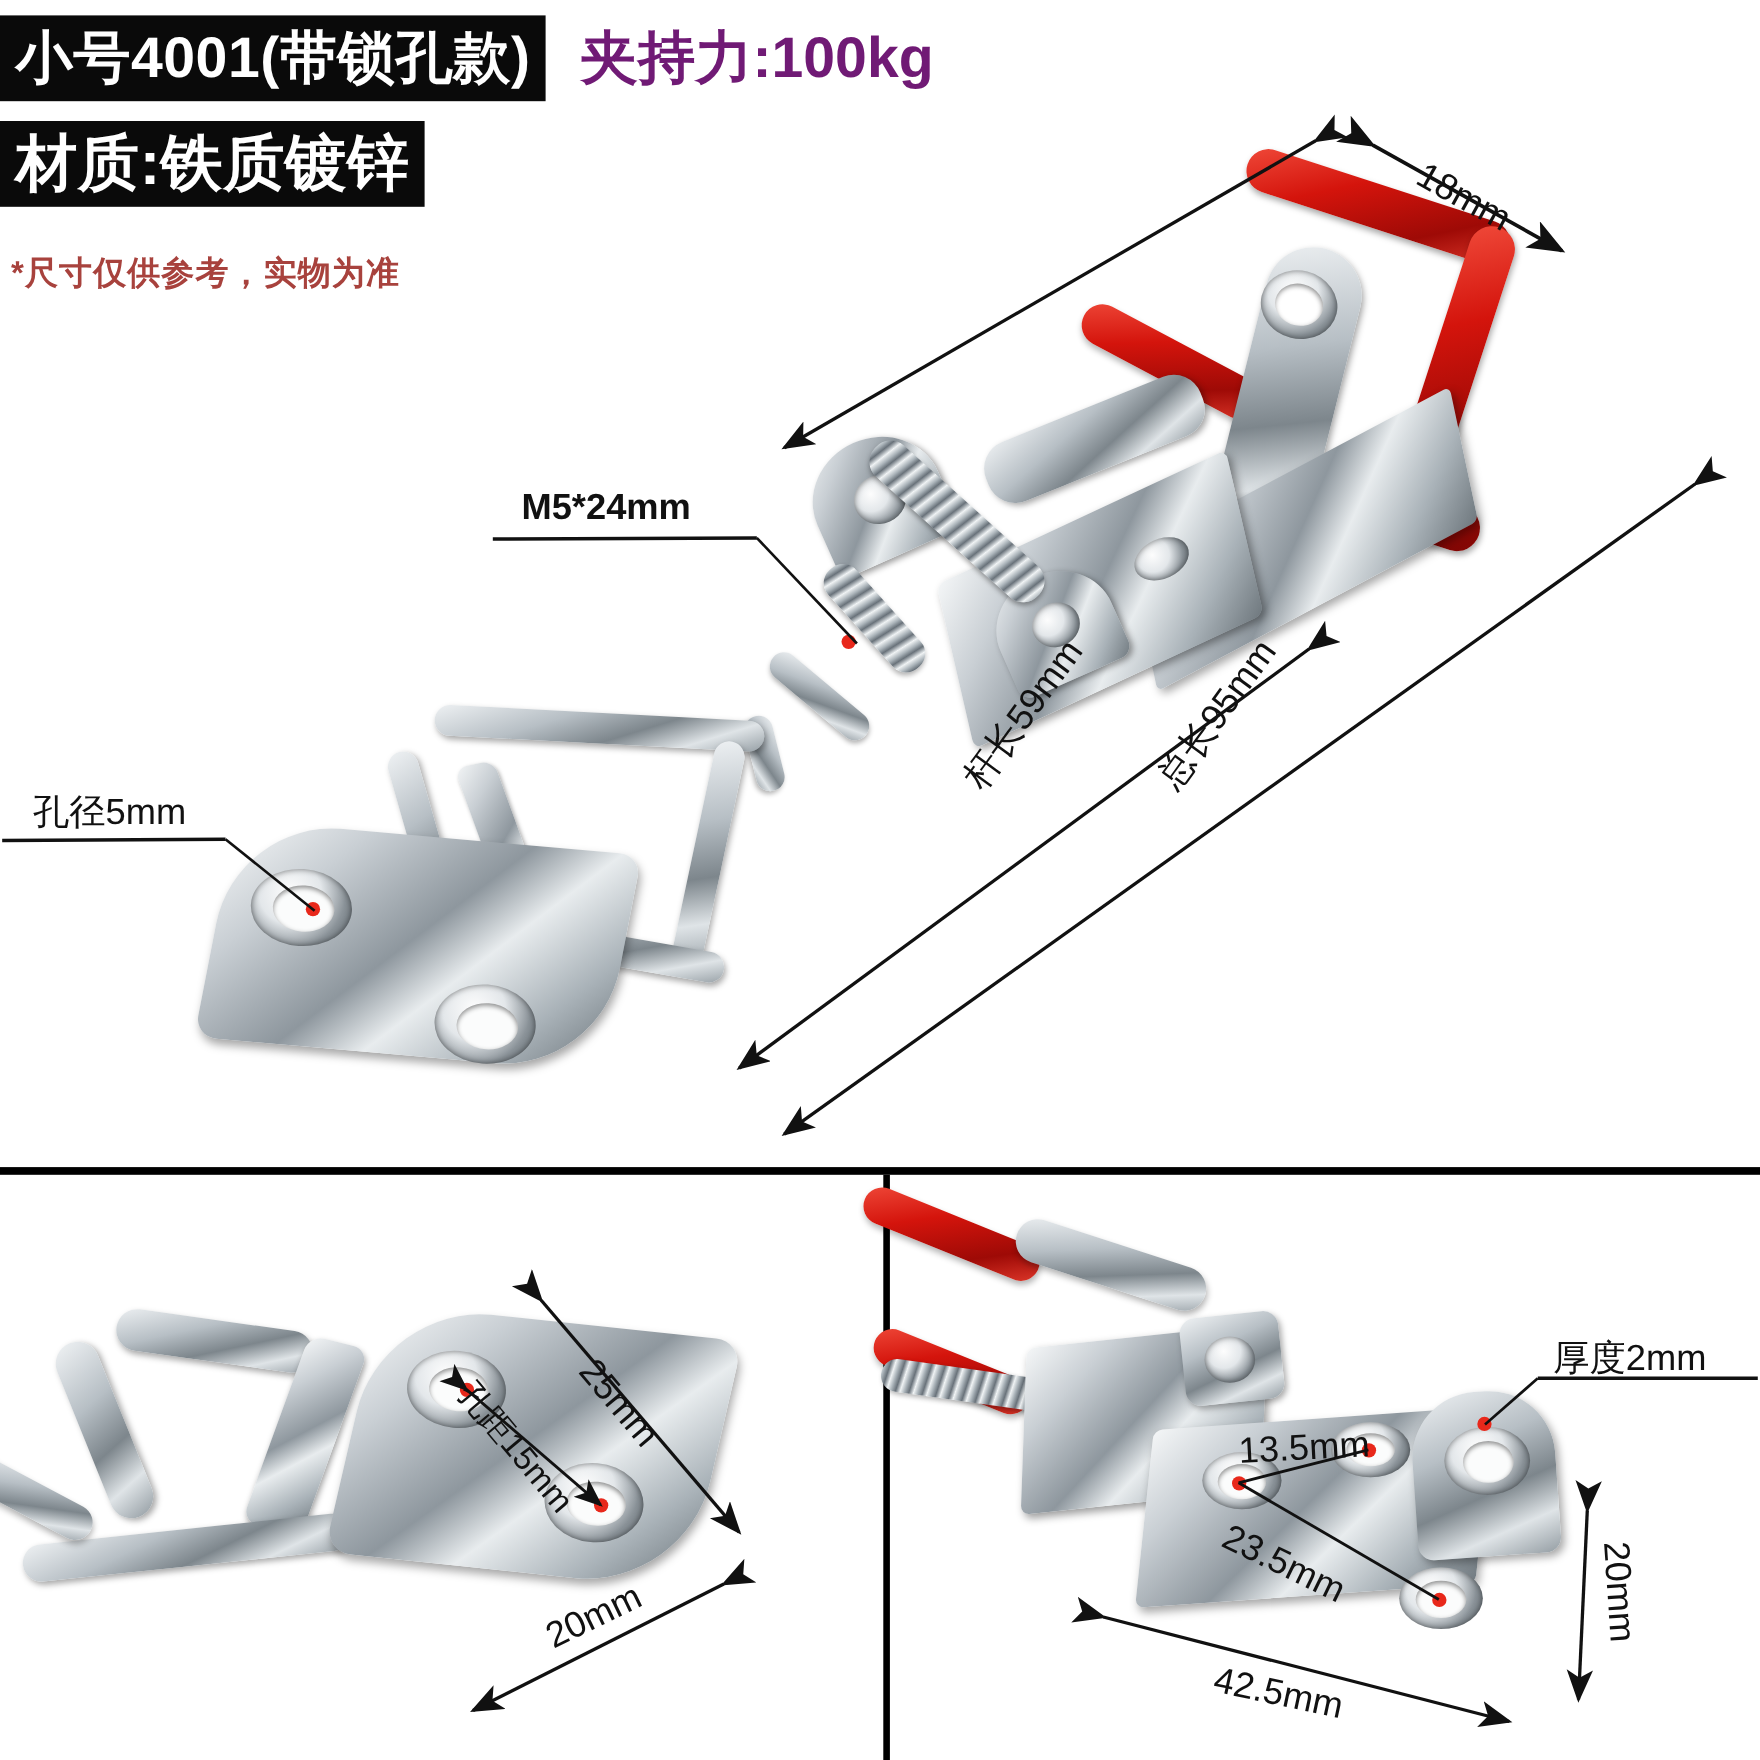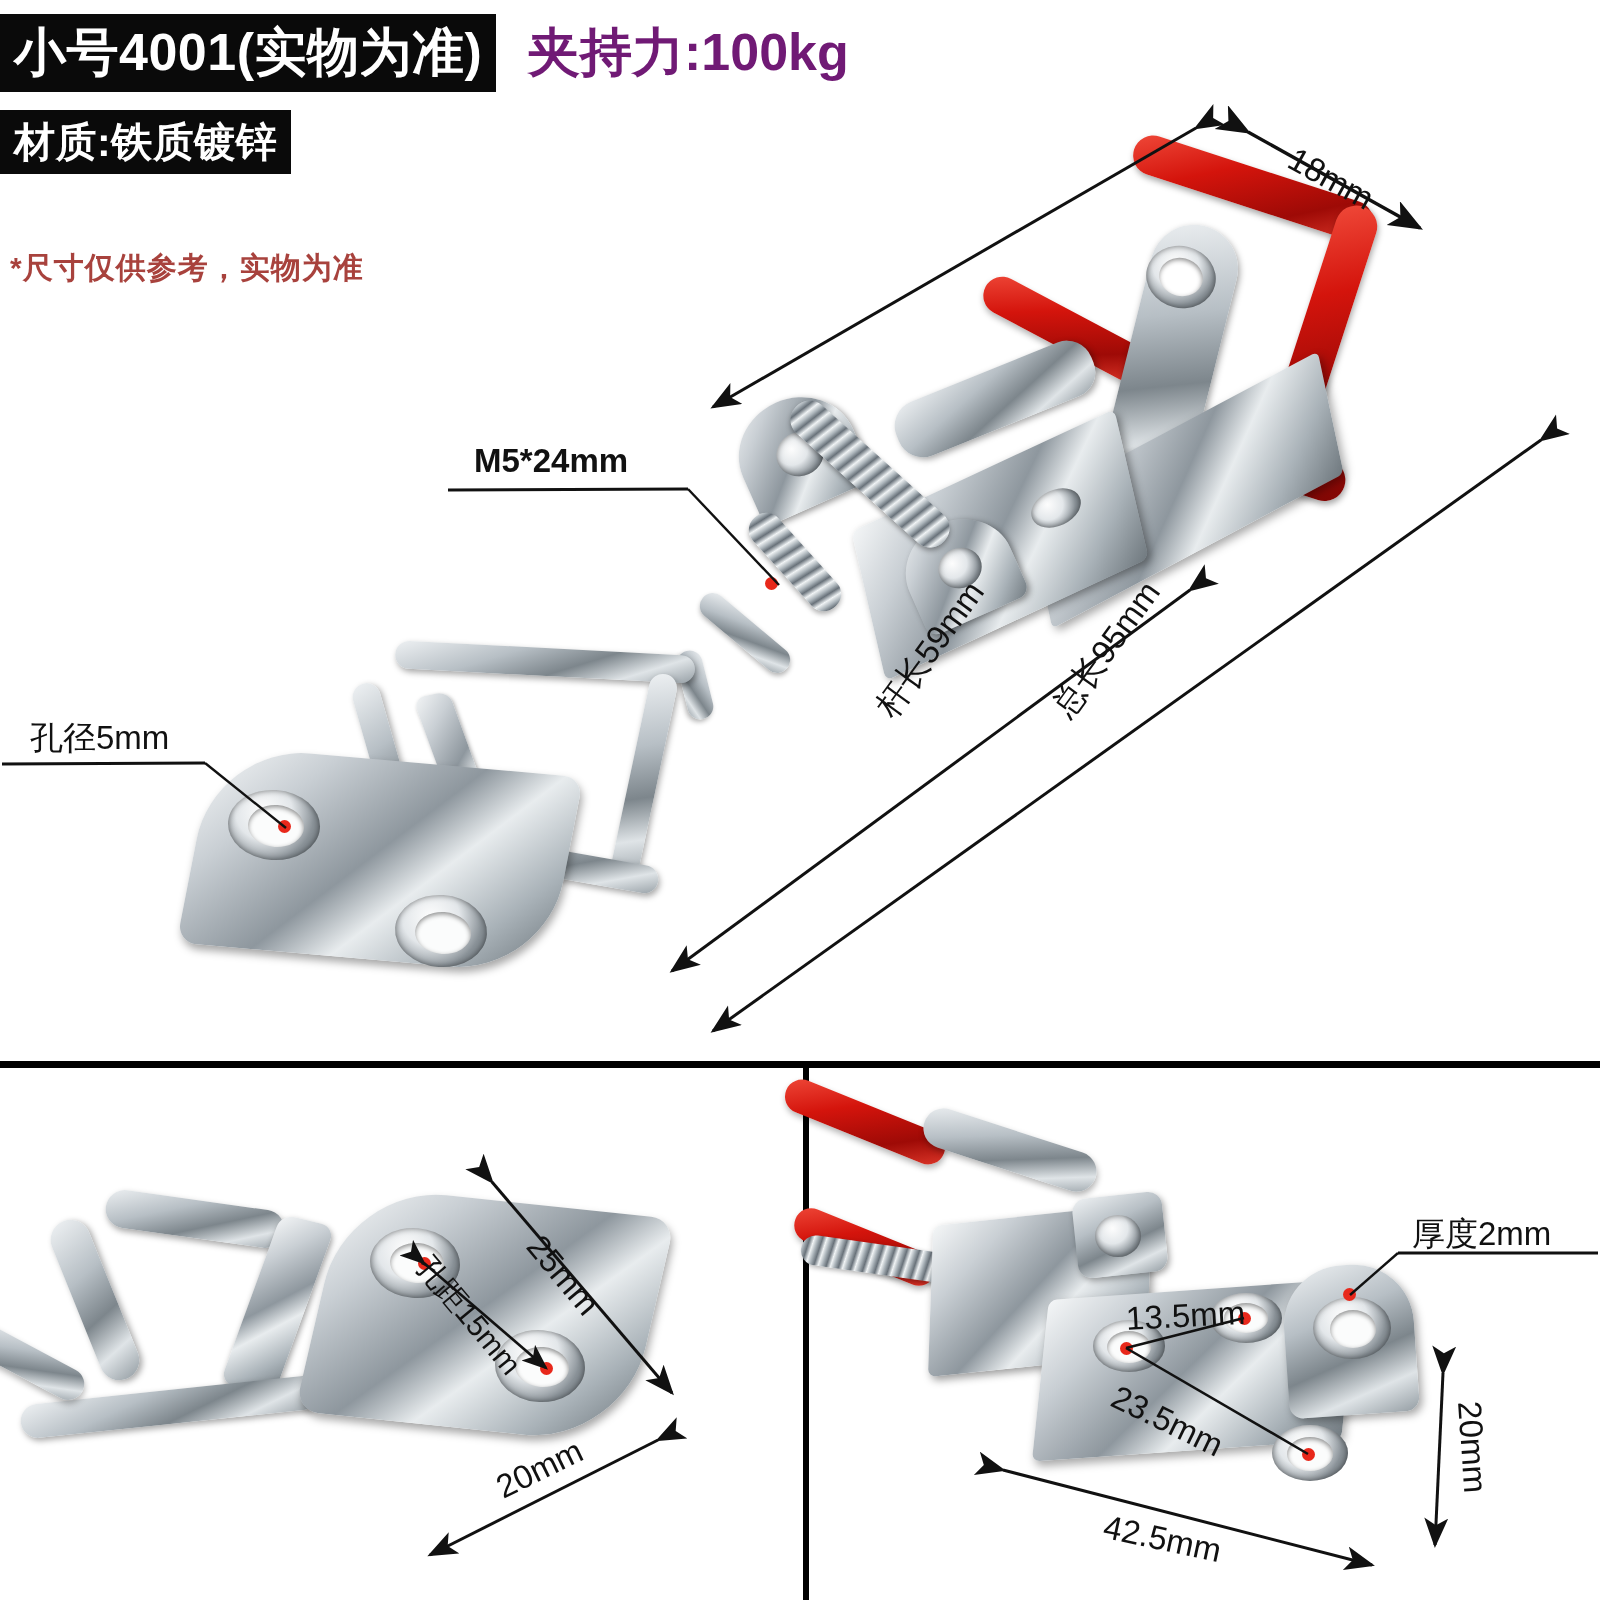--- a/index.html
+++ b/index.html
@@ -6,23 +6,23 @@
   body{width:1600px;height:1600px;overflow:hidden;
        font-family:"Liberation Sans","DejaVu Sans",sans-serif;}
   #page{position:relative;width:1600px;height:1600px;background:#fff;}
 
   
   .tagbox{position:absolute;background:#0a0a0a;color:#fff;display:flex;align-items:center;
           font-weight:700;letter-spacing:.5px;}
   #tag-model{left:0;top:14px;height:78px;padding:0 14px;font-size:52px;}
   #tag-force{position:absolute;left:528px;top:14px;height:78px;display:flex;align-items:center;
              font-size:52px;font-weight:700;color:#701a75;}
-  #tag-material{left:0;top:110px;height:64px;padding:0 14px;font-size:41px;}
+  #tag-material{left:0;top:110px;height:78px;padding:0 14px;font-size:56px;}
   #note-disclaimer{position:absolute;left:10px;top:228px;font-size:30px;font-weight:700;
-                   color:#a8423d;letter-spacing:1px;margin-top:20px;}
+                   color:#a8423d;letter-spacing:1px;}
 
   
   .divider{position:absolute;background:#000;}
   #div-h{left:0;top:1061px;width:1600px;height:7px;}
   #div-v{left:803px;top:1068px;width:6px;height:532px;}
 
   
   .dim{position:absolute;font-size:30px;color:#111;white-space:nowrap;
        font-family:"Liberation Sans","DejaVu Sans",sans-serif;}
   .dim.big{font-size:33px;}
@@ -38,21 +38,21 @@
   .hole{position:absolute;border-radius:50%;
         background:radial-gradient(circle at 38% 32%,#fdfdfd 0%,#e3e7ea 38%,#8b9399 68%,#5e676d 100%);
         box-shadow:inset 0 0 6px rgba(0,0,0,.5);}
   .holein{position:absolute;border-radius:50%;background:#fbfcfc;box-shadow:inset 0 2px 5px rgba(0,0,0,.45);}
 </style>
 </head>
 <body>
 
 <div id="page">
 
-  <div class="tagbox" id="tag-model">小号4001(实物为准)</div>
+  <div class="tagbox" id="tag-model">小号4001(带锁孔款)</div>
   <div id="tag-force">夹持力:100kg</div>
   <div class="tagbox" id="tag-material">材质:铁质镀锌</div>
   <div id="note-disclaimer">*尺寸仅供参考，实物为准</div>
 
   <div class="divider" id="div-h"></div>
   <div class="divider" id="div-v"></div>
 
   <div>
 
     <div class="ph red" style="left:1128px;top:168px;width:250px;height:40px;border-radius:22px;

